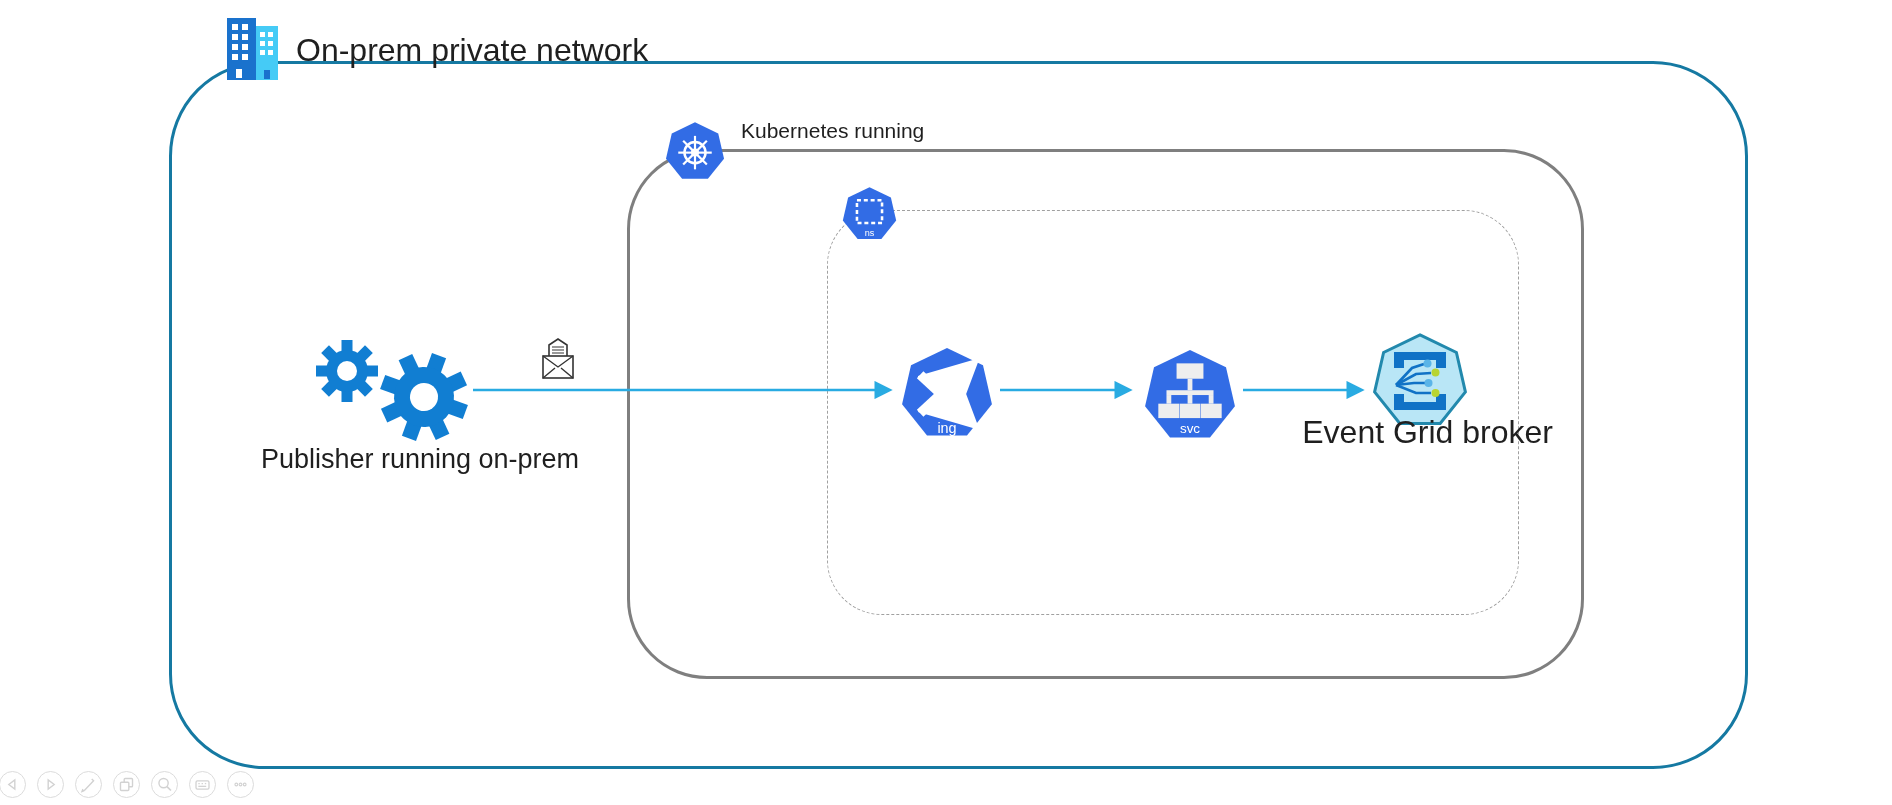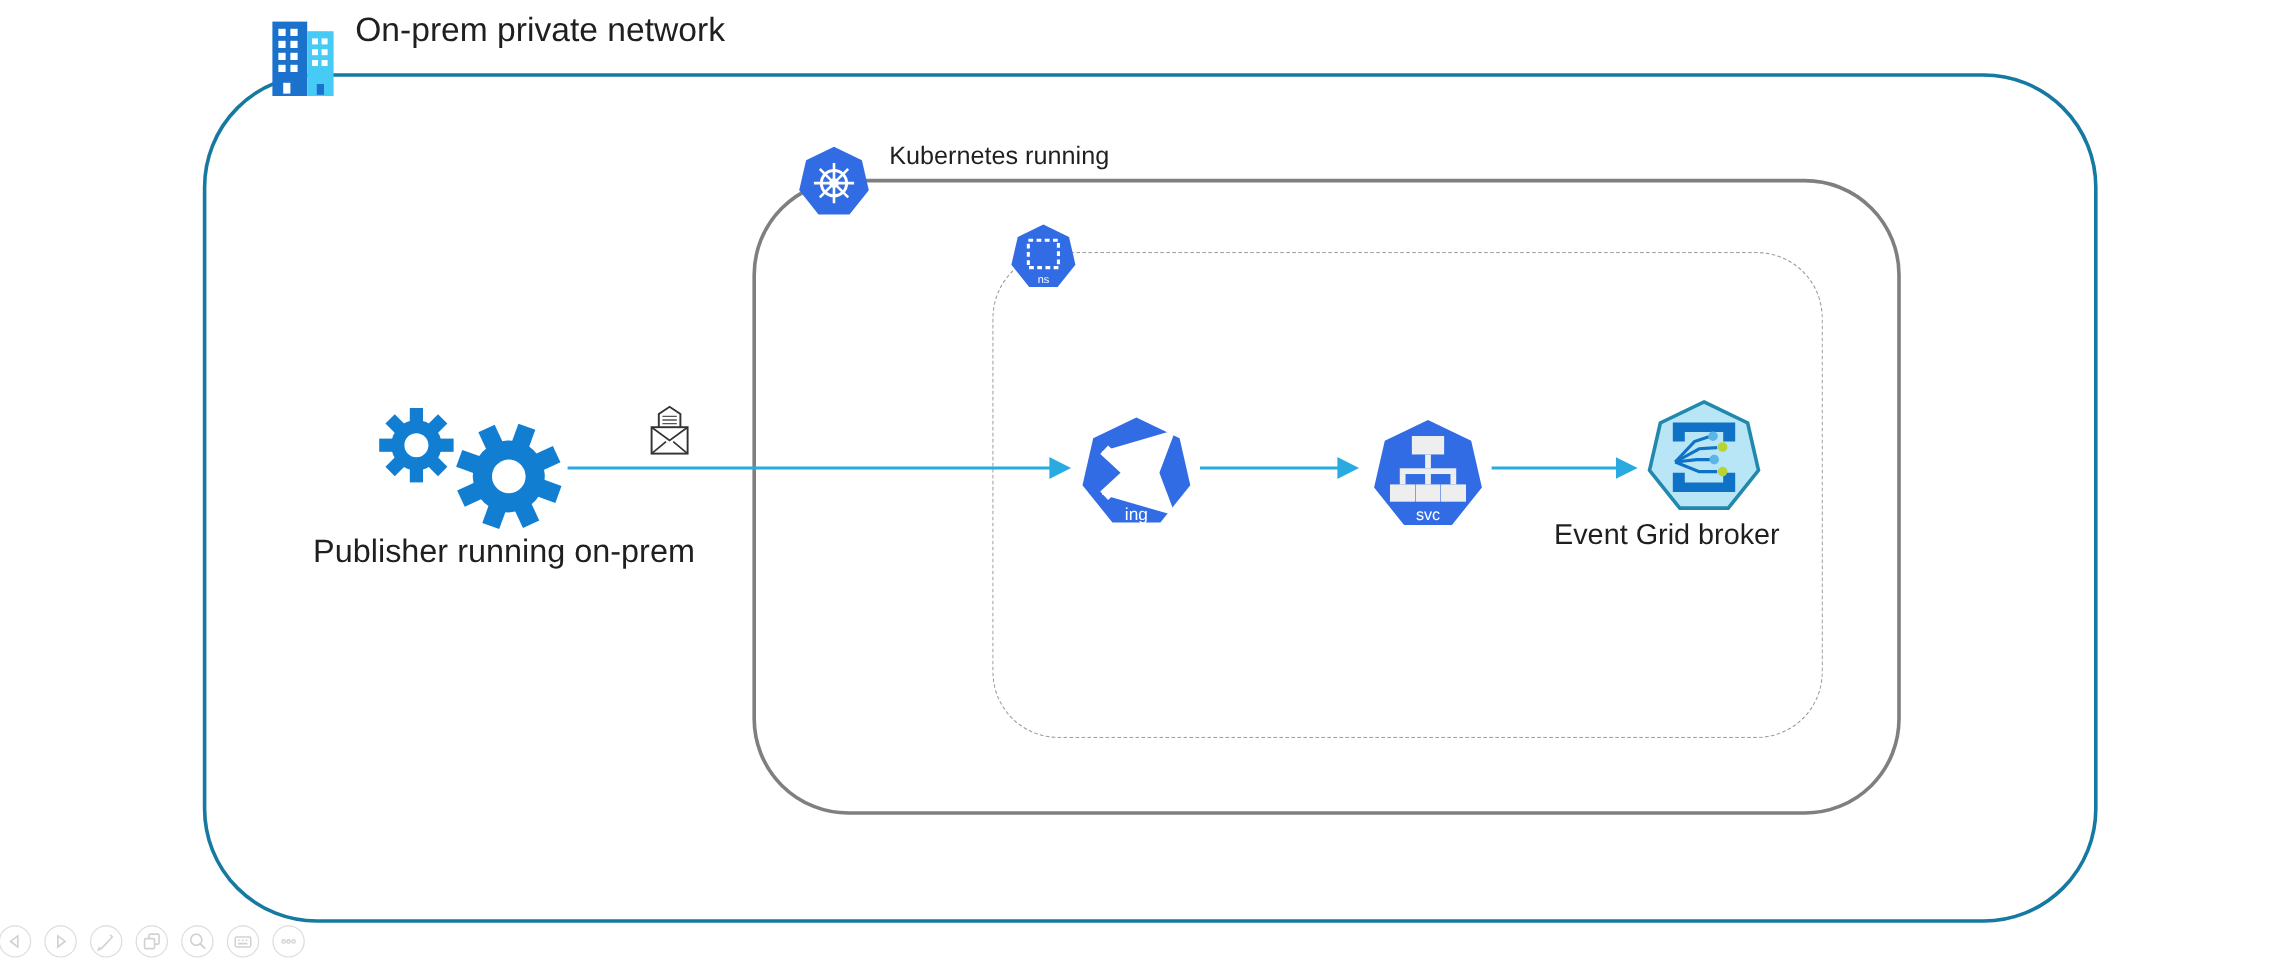--- a/index.html
+++ b/index.html
@@ -7,24 +7,24 @@
   .canvas{position:relative;width:1892px;height:805px;background:#fff;overflow:hidden;}
 
   .outer-rect{position:absolute;left:169px;top:61px;width:1573px;height:702px;
     border:3px solid #1579a2;border-radius:95px;background:transparent;}
   .k8s-rect{position:absolute;left:627px;top:149px;width:951px;height:524px;
     border:3px solid #7f7f7f;border-radius:80px;}
   .ns-rect{position:absolute;left:827px;top:210px;width:690px;height:403px;
     border:1.5px dashed #a0a0a0;border-radius:55px;}
 
   .lbl{position:absolute;white-space:nowrap;color:#1f1f1f;}
-  .lbl-onprem{left:296px;top:9px;font-size:28px;text-align:center;}
+  .lbl-onprem{left:296px;top:32px;font-size:32px;text-align:center;}
   .lbl-k8s{left:741px;top:119px;font-size:21px;}
   .lbl-publisher{left:250px;top:444px;width:340px;text-align:center;font-size:27px;}
-  .lbl-broker{left:1295px;top:432px;width:258px;text-align:left;font-size:24px;}
+  .lbl-broker{left:1295px;top:414px;width:258px;text-align:right;font-size:32px;}
 
   .icon{position:absolute;display:block;}
   .building{left:222px;top:16px;width:60px;height:64px;}
   .k8s-icon{left:664px;top:121px;width:62px;height:62px;}
   .ns-icon{left:841px;top:186px;width:57px;height:57px;}
   .gears{left:308px;top:330px;width:172px;height:116px;}
   .envelope{left:538px;top:336px;width:40px;height:46px;}
   .ing-icon{left:899px;top:346px;width:96px;height:96px;}
   .svc-icon{left:1142px;top:348px;width:96px;height:96px;}
   .broker-icon{left:1370px;top:331px;width:100px;height:100px;}

